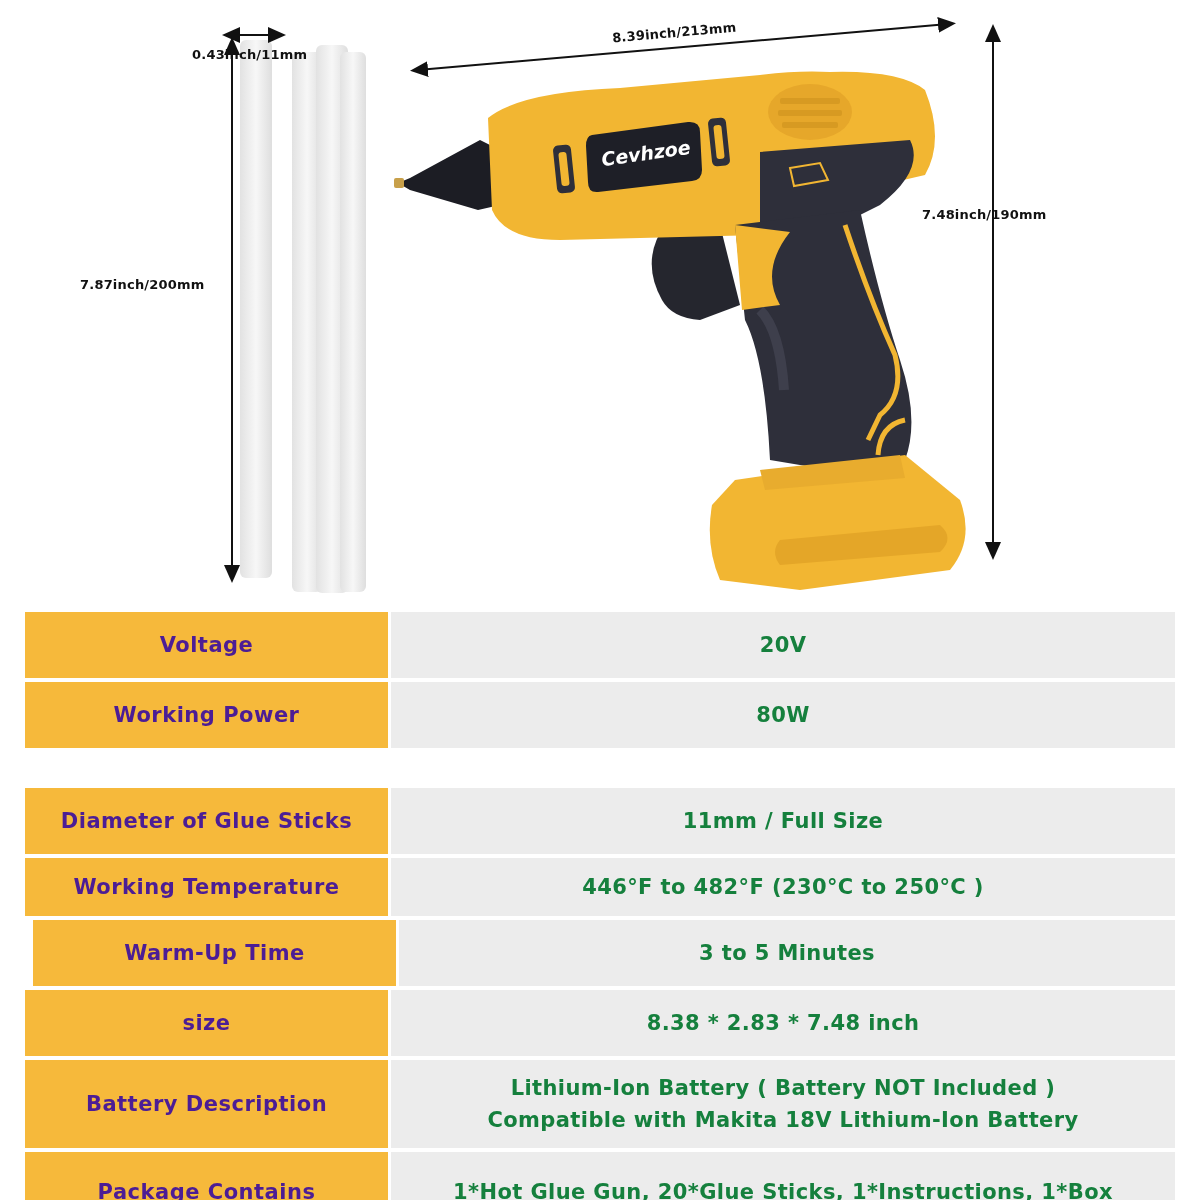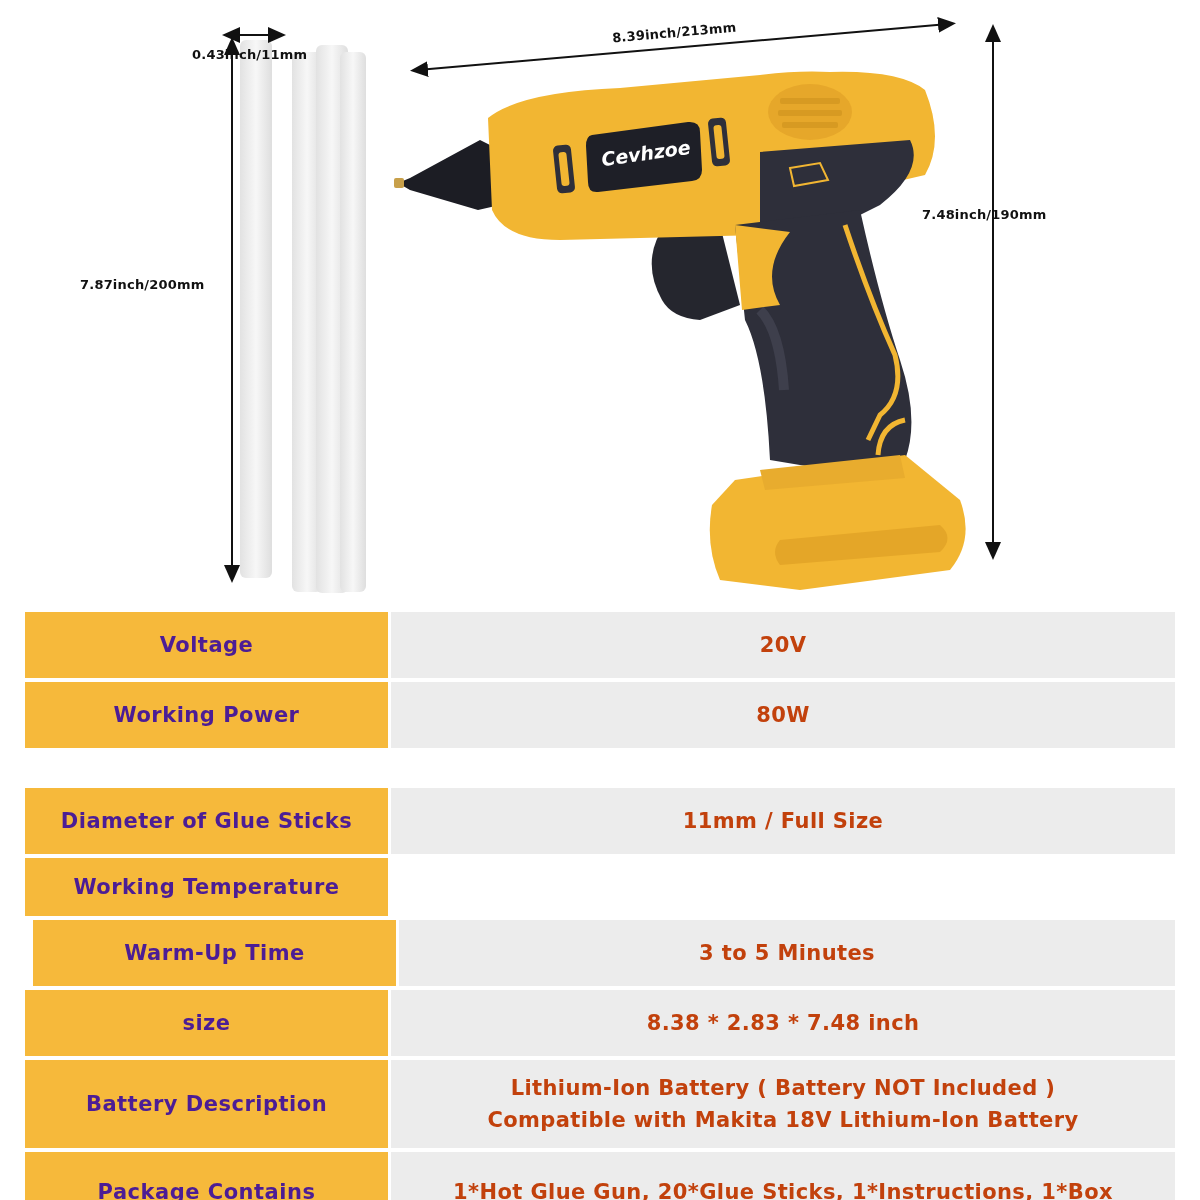--- a/index.html
+++ b/index.html
@@ -2,21 +2,21 @@
 <html><head>
 <meta charset="utf-8">
 <style>
   html, body { margin: 0; padding: 0; background: #ffffff; }
   body { width: 1200px; height: 1200px; position: relative; overflow: hidden; font-family: "DejaVu Sans", sans-serif; }
   .stage { position: absolute; left: 0; top: 0; width: 1200px; height: 600px; }
   .dim-label { position: absolute; font-family: "DejaVu Sans", sans-serif; font-weight: bold; font-size: 13px; color: #111; white-space: nowrap; letter-spacing: 0.2px; }
   .spec-table { position: absolute; left: 25px; top: 612px; width: 1150px; }
   .spec-row { display: flex; margin-bottom: 4px; }
   .spec-label { width: 363px; background: #f6b93b; color: #4c1d95; display: flex; align-items: center; justify-content: center; font-weight: bold; font-size: 21px; letter-spacing: 0.5px; text-align: center; margin-right: 3px; }
-  .spec-value { flex: 1; background: #ececec; color: #c2410c; display: flex; flex-direction: column; align-items: center; justify-content: center; font-weight: bold; font-size: 21px; letter-spacing: 0.4px; text-align: center; line-height: 32px; }
+  .spec-value { flex: 1; background: #ececec; color: #15803d; display: flex; flex-direction: column; align-items: center; justify-content: center; font-weight: bold; font-size: 21px; letter-spacing: 0.4px; text-align: center; line-height: 32px; }
 </style>
 </head>
 <body>
 
 <div class="stage">
   <svg width="1200" height="600" viewBox="0 0 1200 600">
     <defs>
       <marker id="arr" markerWidth="10" markerHeight="10" refX="5" refY="5" orient="auto-start-reverse">
         <path d="M0,1 L9,5 L0,9 z" fill="#111"></path>
       </marker>
@@ -103,20 +103,23 @@
       </div>
   </div>
   <div class="spec-row" style="height:66px;margin-top:40px;">
     <div class="spec-label">Diameter of Glue Sticks</div>
     <div class="spec-value">
         <span>11mm / Full Size</span>
       </div>
   </div>
   <div class="spec-row" style="height:58px;">
     <div class="spec-label">Working Temperature</div>
+    <div class="spec-value">
+        <span>446°F to 482°F (230°C to 250°C )</span>
+      </div>
   </div>
   <div class="spec-row" style="height:66px;padding-left:8px;">
     <div class="spec-label">Warm-Up Time</div>
     <div class="spec-value">
         <span>3 to 5 Minutes</span>
       </div>
   </div>
   <div class="spec-row" style="height:66px;">
     <div class="spec-label">size</div>
     <div class="spec-value">

